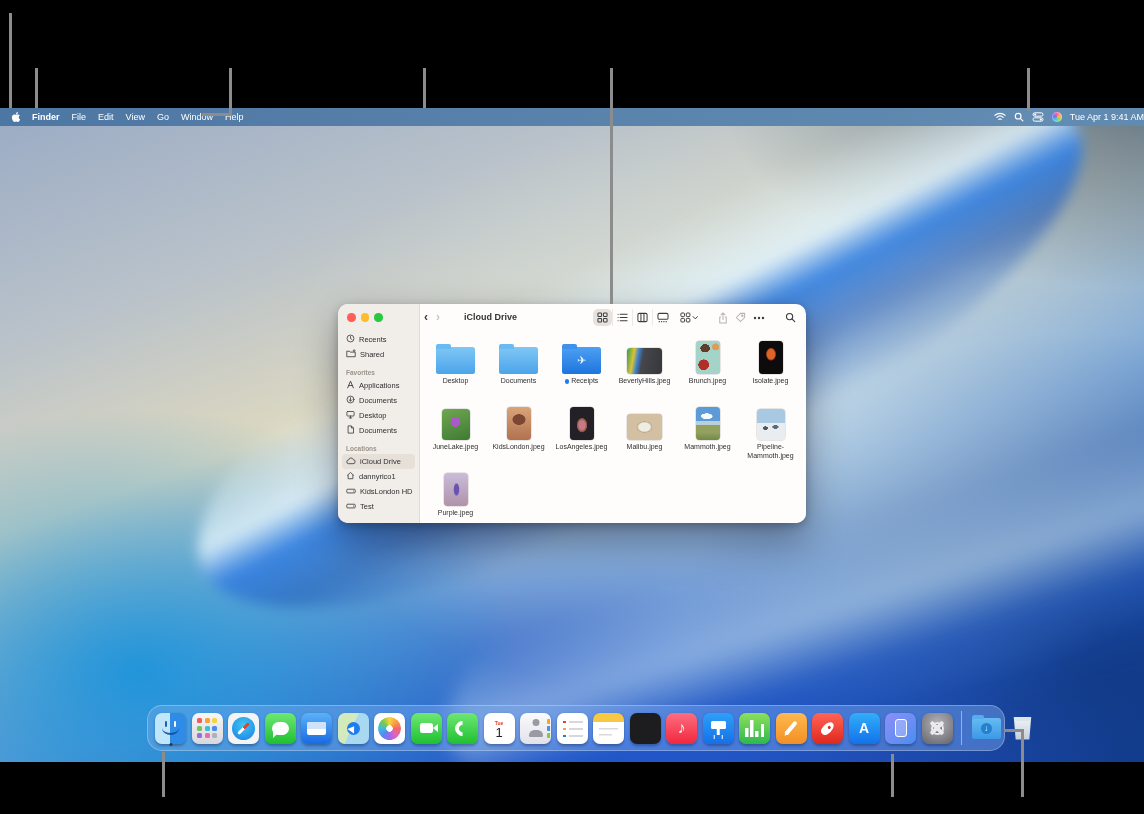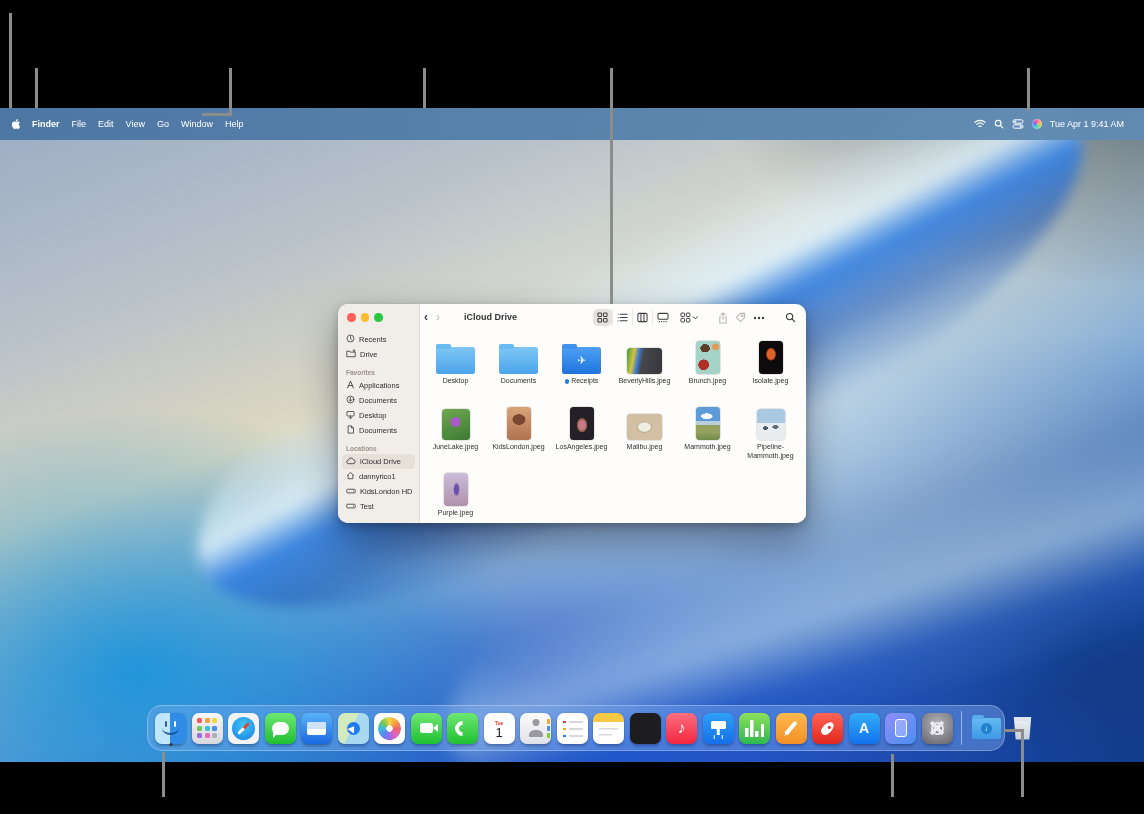--- a/index.html
+++ b/index.html
@@ -17,27 +17,27 @@
       radial-gradient(700px 500px at 96% 80%, rgba(12,48,120,.8), transparent 60%),
       linear-gradient(160deg,#9aabc4 0%,#b9c2ca 22%,#ddd8c0 40%,#6f9ed2 62%,#2a62b8 80%,#16459e 100%);}
   .swirl{position:absolute;left:150px;top:90px;width:980px;height:300px;border-radius:50%;
     transform:rotate(-27deg);filter:blur(7px);pointer-events:none;
     background:linear-gradient(180deg,transparent 18%,rgba(225,242,250,.85) 44%,rgba(55,130,225,.95) 56%,rgba(25,85,185,.55) 72%,transparent 95%);}
   .swirl2{position:absolute;left:430px;top:330px;width:900px;height:330px;border-radius:50%;
     transform:rotate(-18deg);filter:blur(10px);pointer-events:none;
     background:linear-gradient(180deg,transparent 25%,rgba(190,220,242,.55) 48%,rgba(30,90,200,.5) 66%,transparent 92%);}
 
   
-  .menubar{position:absolute;left:0;top:0;width:100%;height:32px;display:flex;align-items:center;
+  .menubar{position:absolute;left:0;top:0;width:100%;height:18px;display:flex;align-items:center;
     background:linear-gradient(90deg,rgba(74,117,162,.96),rgba(96,139,178,.96));color:#fff;font-size:9px;z-index:5;}
   .mb-left{display:flex;align-items:center;gap:0;}
   .mb-item{padding:0 6px;line-height:18px;white-space:nowrap;}
   .mb-item.bold{font-weight:bold;}
   .apple{margin-left:6px;padding:0 5px;display:flex;align-items:center;}
-  .mb-right{margin-left:auto;display:flex;align-items:center;gap:8px;margin-right:20px;}
+  .mb-right{margin-left:auto;display:flex;align-items:center;gap:8px;margin-right:0;}
   .mb-icon{display:flex;align-items:center;}
   .siri-dot{width:10px;height:10px;border-radius:50%;
     background:conic-gradient(#ff5fa2,#ffb84a,#7ae06a,#3fc2f2,#7a6af5,#ff5fa2);box-shadow:inset 0 0 2px rgba(255,255,255,.8);}
   .mb-clock{white-space:nowrap;}
 
   
   .callout{position:absolute;background:#8c8c8c;z-index:50;}
 
   
   .window{position:absolute;left:338px;top:196px;width:468px;height:219px;border-radius:10px;
@@ -239,21 +239,21 @@
                   <circle cx="6" cy="6" r="4.6"></circle>
                   <path d="M6 3.4 V6 L7.9 7.2" stroke-linecap="round"></path>
                 </svg></span>
               <span>Recents</span>
             </div>
             <div class="sb-item">
               <span><svg width="10" height="9" viewBox="0 0 13 11" fill="none" stroke="#3e3e40" stroke-width="1.1">
                   <path d="M1 2.5 h3.4 l1 1.2 H12 v6 H1 Z"></path>
                   <circle cx="10.6" cy="1.8" r="1.1"></circle>
                 </svg></span>
-              <span>Drive</span>
+              <span>Shared</span>
             </div>
             <div class="sb-header">Favorites</div>
             <div class="sb-item">
               <span><svg width="9" height="9" viewBox="0 0 12 12" fill="none" stroke="#3e3e40" stroke-width="1.2" stroke-linecap="round">
                   <path d="M2.2 10.5 L6 1.5 L9.8 10.5 M3.6 7.4 H8.4"></path>
                 </svg></span>
               <span>Applications</span>
             </div>
             <div class="sb-item">
               <span><svg width="9" height="9" viewBox="0 0 12 12" fill="none" stroke="#3e3e40" stroke-width="1.1" stroke-linecap="round">

